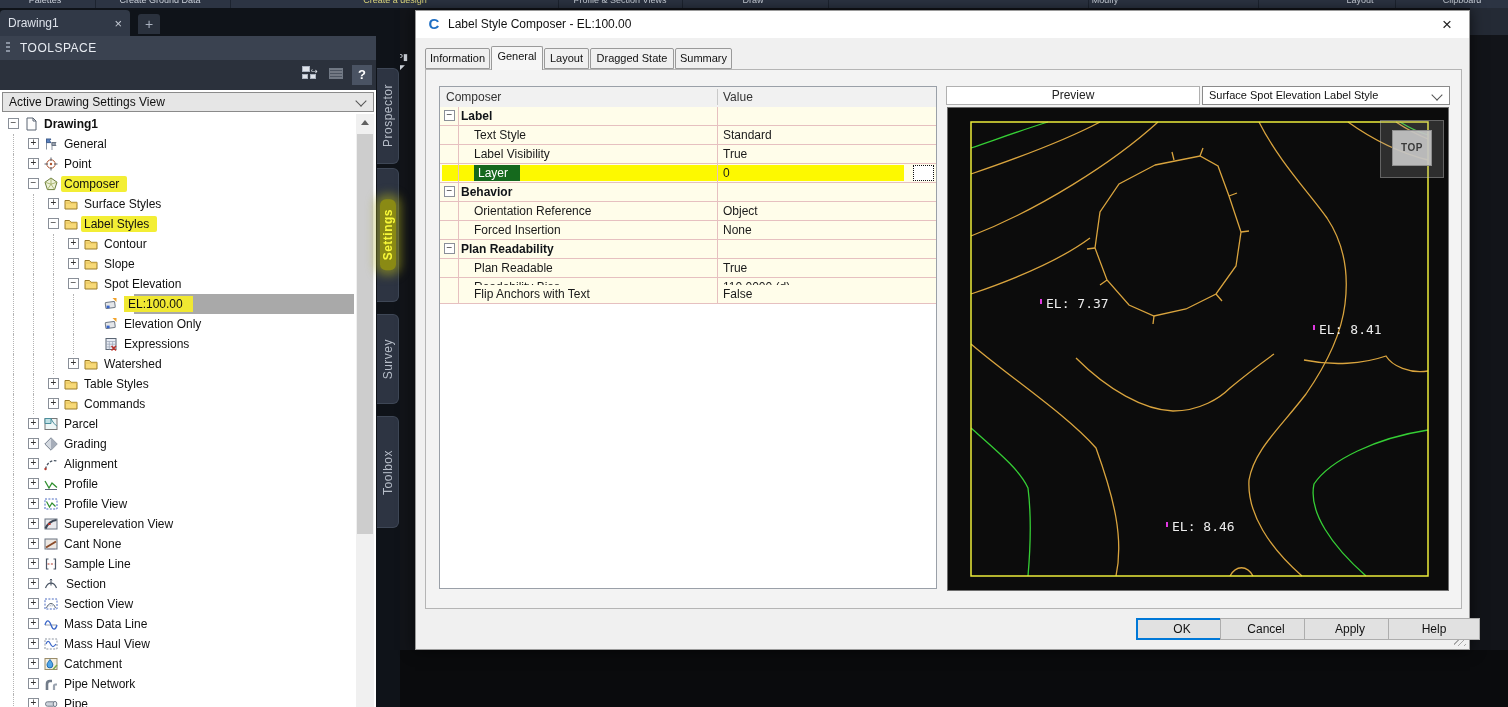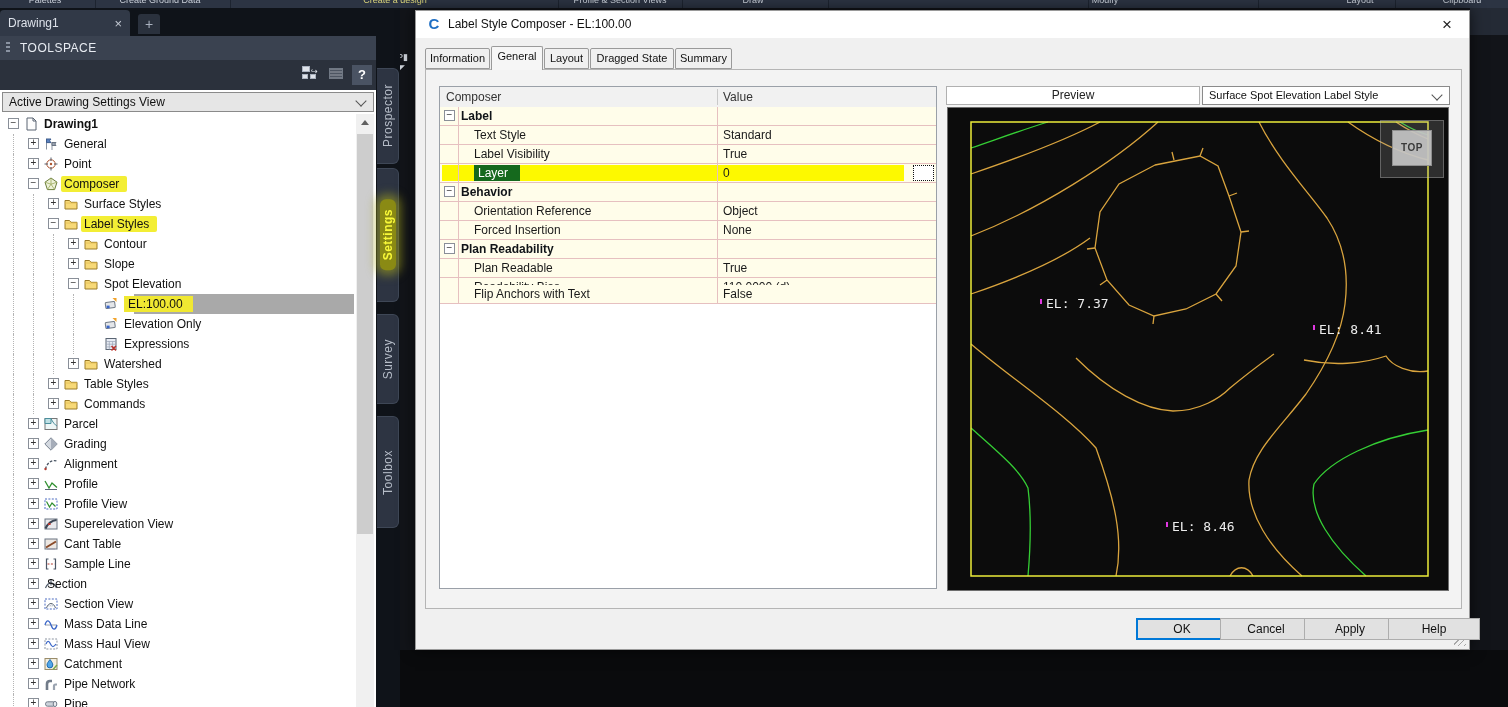--- a/index.html
+++ b/index.html
@@ -432,21 +432,21 @@
         <div class="trow" style="top: 420px;">
           <div class="guide" style="left: 13px;"></div>
           <div class="expander" style="left: 28px;">+</div>
           <div class="ticon" style="left: 44px;">
             <svg viewBox="0 0 14 14">
               <rect x="1" y="2" width="12" height="10" fill="#ece7e2" stroke="#6a7482"></rect>
               <path d="M2,10.5 L12,4.5" stroke="#8a4a28" stroke-width="2"></path>
               <path d="M3,12 h8" stroke="#99a" stroke-width="1"></path>
             </svg>
           </div>
-          <div class="tlabel" style="left: 64px;"><span>Cant Table</span></div>
+          <div class="tlabel" style="left: 64px;"><span>Cant None</span></div>
         </div>
         <div class="trow" style="top: 440px;">
           <div class="guide" style="left: 13px;"></div>
           <div class="expander" style="left: 28px;">+</div>
           <div class="ticon" style="left: 44px;">
             <svg viewBox="0 0 14 14">
               <path d="M4.5,2 H2.5 V12 H4.5 M9.5,2 h2 v10 h-2" fill="none" stroke="#4a5564" stroke-width="1.2"></path>
               <path d="M3.5,7 h7" stroke="#b03a30" stroke-width="1" stroke-dasharray="2,1.4"></path>
             </svg>
           </div>
@@ -455,21 +455,21 @@
         <div class="trow" style="top: 460px;">
           <div class="guide" style="left: 13px;"></div>
           <div class="expander" style="left: 28px;">+</div>
           <div class="ticon" style="left: 44px;">
             <svg viewBox="0 0 14 14">
               <path d="M1.5,11 C4,4.5 10,4.5 12.5,11" fill="none" stroke="#4a5564" stroke-width="1.2"></path>
               <path d="M7,2 v6.5" stroke="#4a5564" stroke-width="1.1"></path>
               <path d="M5.8,3.2 L7,2 L8.2,3.2" fill="none" stroke="#4a5564"></path>
             </svg>
           </div>
-          <div class="tlabel" style="left: 47px;"><span>Section</span></div>
+          <div class="tlabel" style="left: 66px;"><span>Section</span></div>
         </div>
         <div class="trow" style="top: 480px;">
           <div class="guide" style="left: 13px;"></div>
           <div class="expander" style="left: 28px;">+</div>
           <div class="ticon" style="left: 44px;">
             <svg viewBox="0 0 14 14">
               <rect x="1" y="2" width="12" height="10" fill="#fff" stroke="#4a6ac0" stroke-dasharray="2,1.4"></rect>
               <path d="M2.5,11 C4.5,5 9.5,5 11.5,11" fill="none" stroke="#5a6573"></path>
               <path d="M4,9.5 l1.5,-2 M6,9.5 l1.5,-2 M8,9.5 l1.5,-2" stroke="#9aa4b4" stroke-width="0.8"></path>
             </svg>

